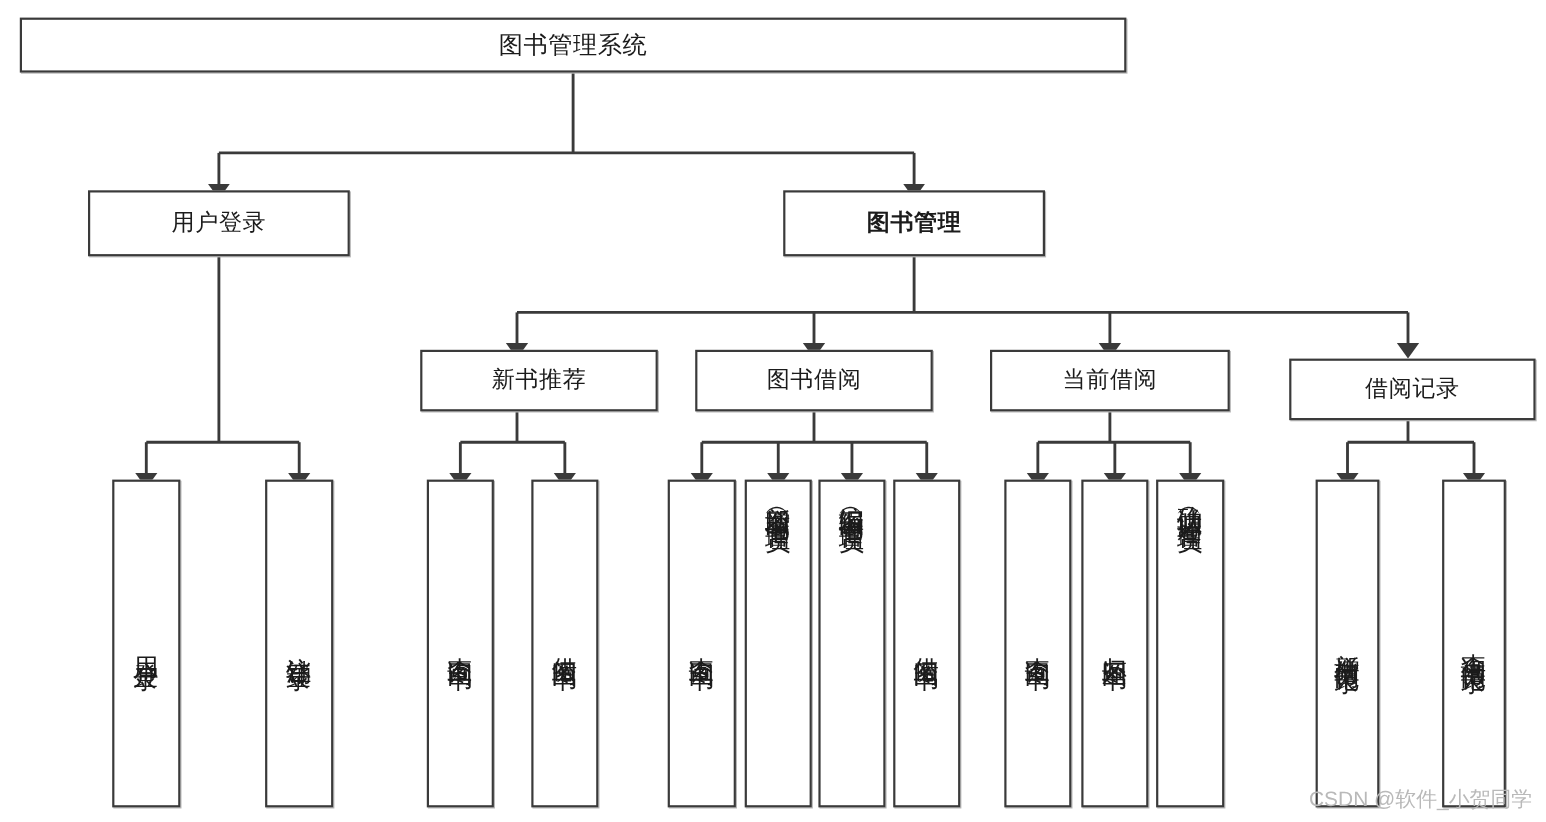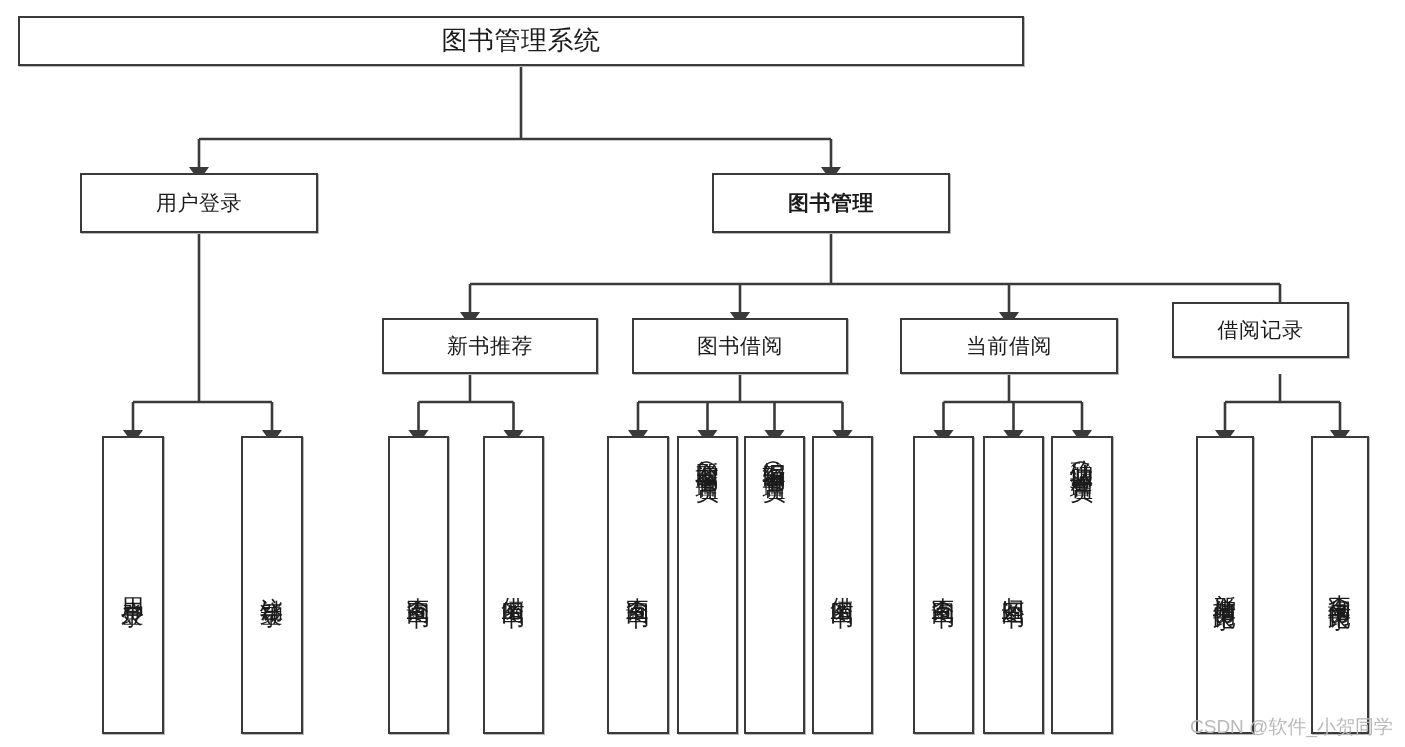--- a/index.html
+++ b/index.html
@@ -39,21 +39,21 @@
     display: block;
     text-align: center;
     line-height: 1.15;
     letter-spacing: 0.5px;
   }
   
   .node.horiz .label {
     font-size: 21px;
     white-space: nowrap;
   }
-  .node.root .label { font-size: 26px; }
+  .node.root .label { font-size: 22px; }
   
   .node.vert {
     align-items: flex-start;
     padding-top: 4px;
   }
   .node.vert .label {
     writing-mode: vertical-rl;
     text-orientation: upright;
     font-size: 23px;
     line-height: 1.05;
@@ -134,21 +134,21 @@
       </div>
       <div class="node horiz level2" style="left: 382px; top: 318px; width: 216px; height: 56px;">
         <span class="label">新书推荐</span>
       </div>
       <div class="node horiz level2" style="left: 632px; top: 318px; width: 216px; height: 56px;">
         <span class="label">图书借阅</span>
       </div>
       <div class="node horiz level2" style="left: 900px; top: 318px; width: 218px; height: 56px;">
         <span class="label">当前借阅</span>
       </div>
-      <div class="node horiz level2" style="left: 1172px; top: 302px; width: 177px; height: 56px;">
+      <div class="node horiz level2" style="left: 1172px; top: 326px; width: 224px; height: 56px;">
         <span class="label">借阅记录</span>
       </div>
       <div class="node vert mid" style="left: 102px; top: 436px; width: 62px; height: 298px;">
         <span class="label">用户登录</span>
       </div>
       <div class="node vert mid" style="left: 241px; top: 436px; width: 62px; height: 298px;">
         <span class="label">注销登录</span>
       </div>
       <div class="node vert mid" style="left: 388px; top: 436px; width: 61px; height: 298px;">
         <span class="label">查询图书</span>

